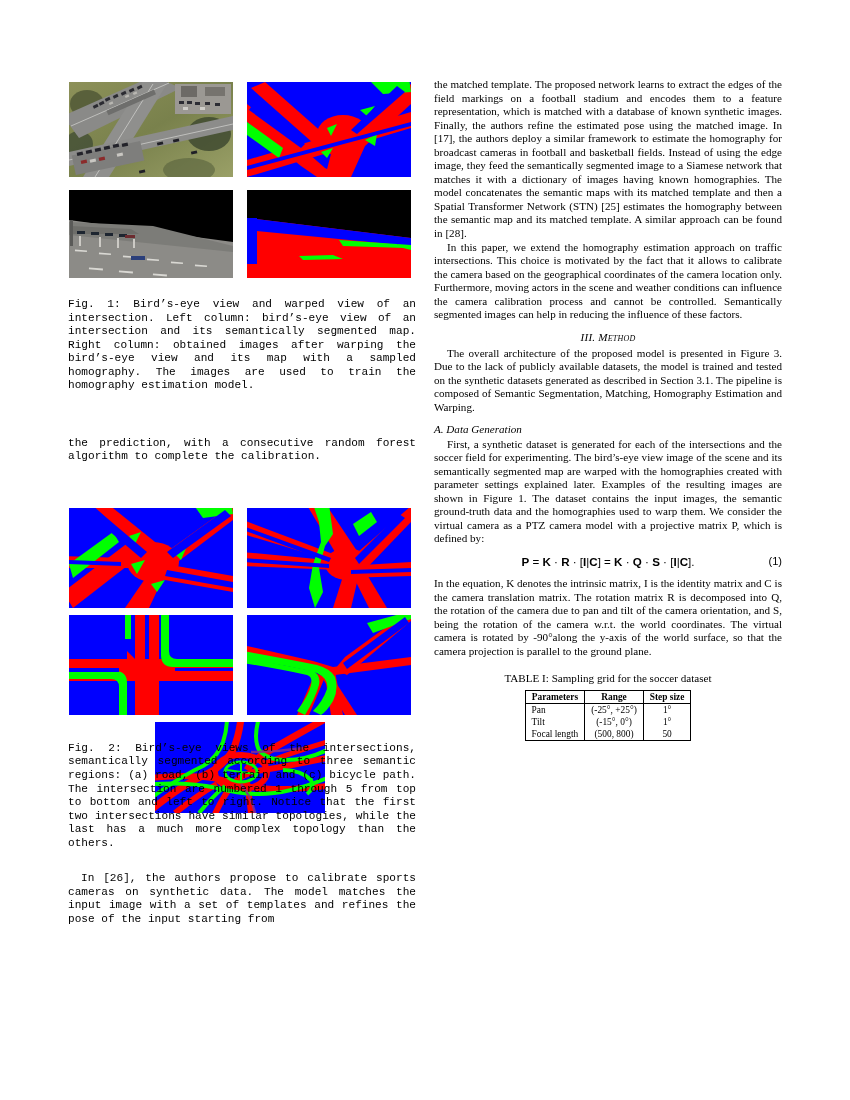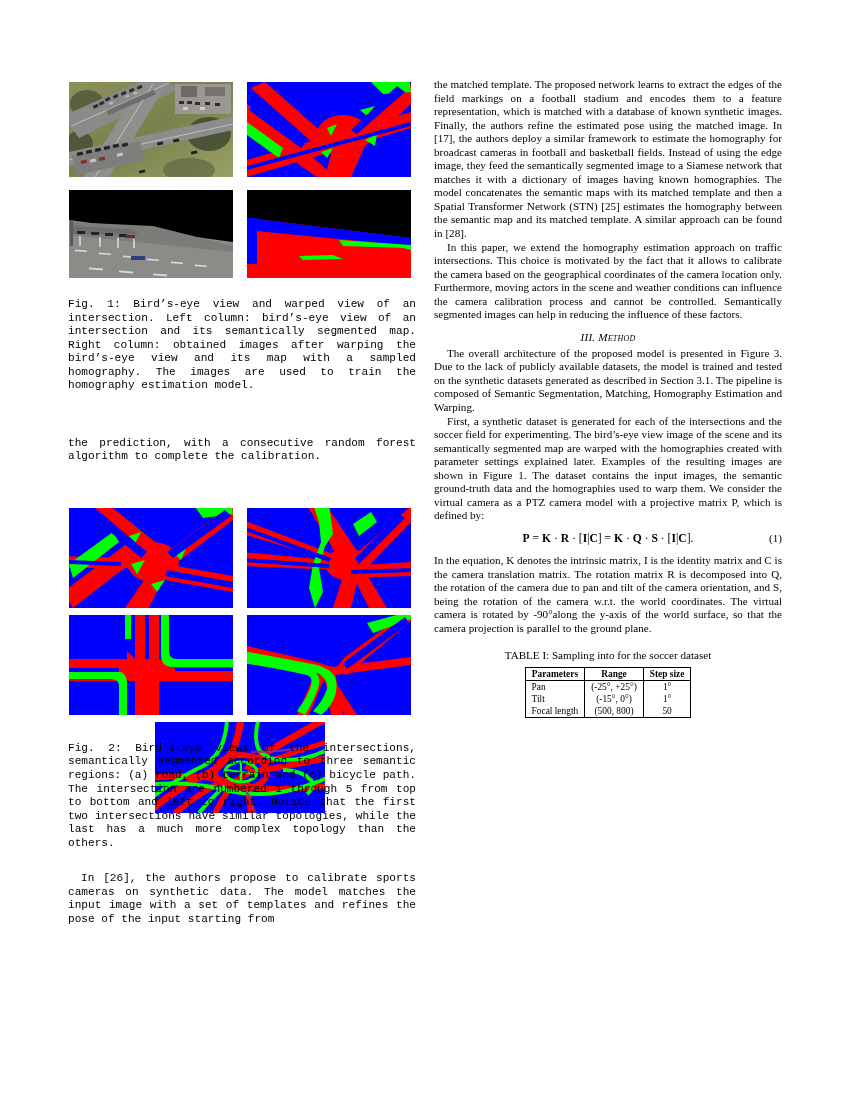--- a/index.html
+++ b/index.html
@@ -59,21 +59,21 @@
     font-size: 11.1px;
     font-style: italic;
     margin: 8px 0 3px 0;
     text-align: left;
   }
   .equation {
     position: relative;
     text-align: center;
     font-size: 11.6px;
     margin: 9px 0 9px 0;
-    font-family: Liberation Serif, serif;
+    font-family: Liberation Sans, sans-serif;
   }
   .equation b { font-weight: bold; }
   .eqnum {
     position: absolute;
     right: 0;
     top: 0;
     font-size: 11.1px;
   }
 
   
@@ -444,31 +444,32 @@
 
     <p class="body">In this paper, we extend the homography estimation approach on traffic intersections. This choice is motivated by the fact that it allows to calibrate the camera based on the geographical coordinates of the camera location only. Furthermore, moving actors in the scene and weather conditions can influence the camera calibration process and cannot be controlled. Semantically segmented images can help in reducing the influence of these factors.</p>
 
     <div class="sec-head">
       <span>III.</span>
       <span class="sc">Method</span>
     </div>
 
     <p class="body">The overall architecture of the proposed model is presented in Figure 3. Due to the lack of publicly available datasets, the model is trained and tested on the synthetic datasets generated as described in Section 3.1. The pipeline is composed of Semantic Segmentation, Matching, Homography Estimation and Warping.</p>
 
+    <div class="sub-head">A.  Data Generation</div>
 
     <p class="body">First, a synthetic dataset is generated for each of the intersections and the soccer field for experimenting. The bird’s-eye view image of the scene and its semantically segmented map are warped with the homographies created with parameter settings explained later. Examples of the resulting images are shown in Figure 1. The dataset contains the input images, the semantic ground-truth data and the homographies used to warp them. We consider the virtual camera as a PTZ camera model with a projective matrix P, which is defined by:</p>
 
     <div class="equation">
       <span><b>P</b> = <b>K</b> · <b>R</b> · [<b>I</b>|<b>C</b>] = <b>K</b> · <b>Q</b> · <b>S</b> · [<b>I</b>|<b>C</b>].</span>
       <span class="eqnum">(1)</span>
     </div>
 
     <p class="body noindent">In the equation, K denotes the intrinsic matrix, I is the identity matrix and C is the camera translation matrix. The rotation matrix R is decomposed into Q, the rotation of the camera due to pan and tilt of the camera orientation, and S, being the rotation of the camera w.r.t. the world coordinates. The virtual camera is rotated by -90°along the y-axis of the world surface, so that the camera projection is parallel to the ground plane.</p>
 
-    <div class="table-caption">TABLE I: Sampling into for the soccer dataset</div>
+    <div class="table-caption">TABLE I: Sampling grid for the soccer dataset</div>
 
     <table class="sampling">
       <thead>
         <tr>
           <th>Parameters</th>
           <th>Range</th>
           <th>Step size</th>
         </tr>
       </thead>
       <tbody>

